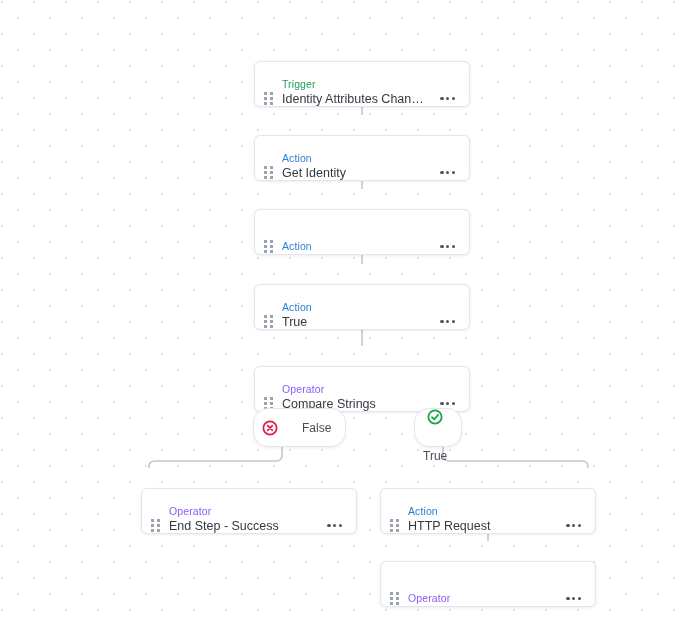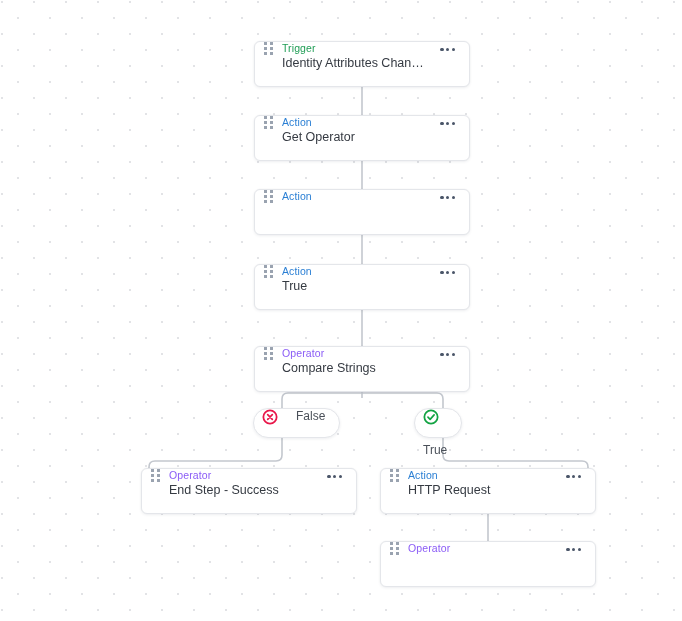--- a/index.html
+++ b/index.html
@@ -41,22 +41,23 @@
 
   
   .node {
     position: absolute;
     box-sizing: border-box;
     background: #ffffff;
     border: 1px solid #e4e6ea;
     border-radius: 6px;
     box-shadow: 0 1px 3px rgba(25,40,70,0.07), 0 0 0 0.5px rgba(25,40,70,0.02);
     display: flex;
-    align-items: flex-start;
+    align-items: flex-end;
     padding: 0 12px 0 9px;
+    margin-top: 20px;
   }
 
   .grip {
     flex: 0 0 auto;
     width: 9px;
     height: 14px;
     display: grid;
     grid-template-columns: 3px 3px;
     grid-template-rows: 3px 3px 3px;
     gap: 2px 3px;
@@ -104,28 +105,29 @@
     width: 3.2px;
     height: 3.2px;
     border-radius: 50%;
     background: #4a5568;
   }
 
   
   .pill {
     position: absolute;
     box-sizing: border-box;
-    height: 30px;
+    height: 39px;
     background: #ffffff;
     border: 1px solid #e4e6ea;
     border-radius: 15px;
     box-shadow: 0 1px 3px rgba(25,40,70,0.08);
     display: flex;
+    align-items: center;
     padding: 0 14px 0 8px;
-    gap: 18px;
+    gap: 24px;
   }
   .pill-label {
     font-size: 12px;
     color: #4a5059;
     white-space: nowrap;
   }
   .pill-icon { flex: 0 0 auto; display: block; width: 16px; height: 16px; }
 </style>
 </head>
 <body>
@@ -182,21 +184,21 @@
     <span class="grip">
       <i></i>
         <i></i>
         <i></i>
         <i></i>
         <i></i>
         <i></i>
     </span>
     <span class="node-text">
       <span class="node-kind kind-action" style="display:block">Action</span>
-      <span class="node-title" style="display:block">Get Operator</span>
+      <span class="node-title" style="display:block">Get Identity</span>
     </span>
     <span class="menu-dots">
       <i></i>
         <i></i>
         <i></i>
     </span>
   </div>
 
   <div class="node" style="left:254px; top:189px; width:216px; height:46px;">
     <span class="grip">

